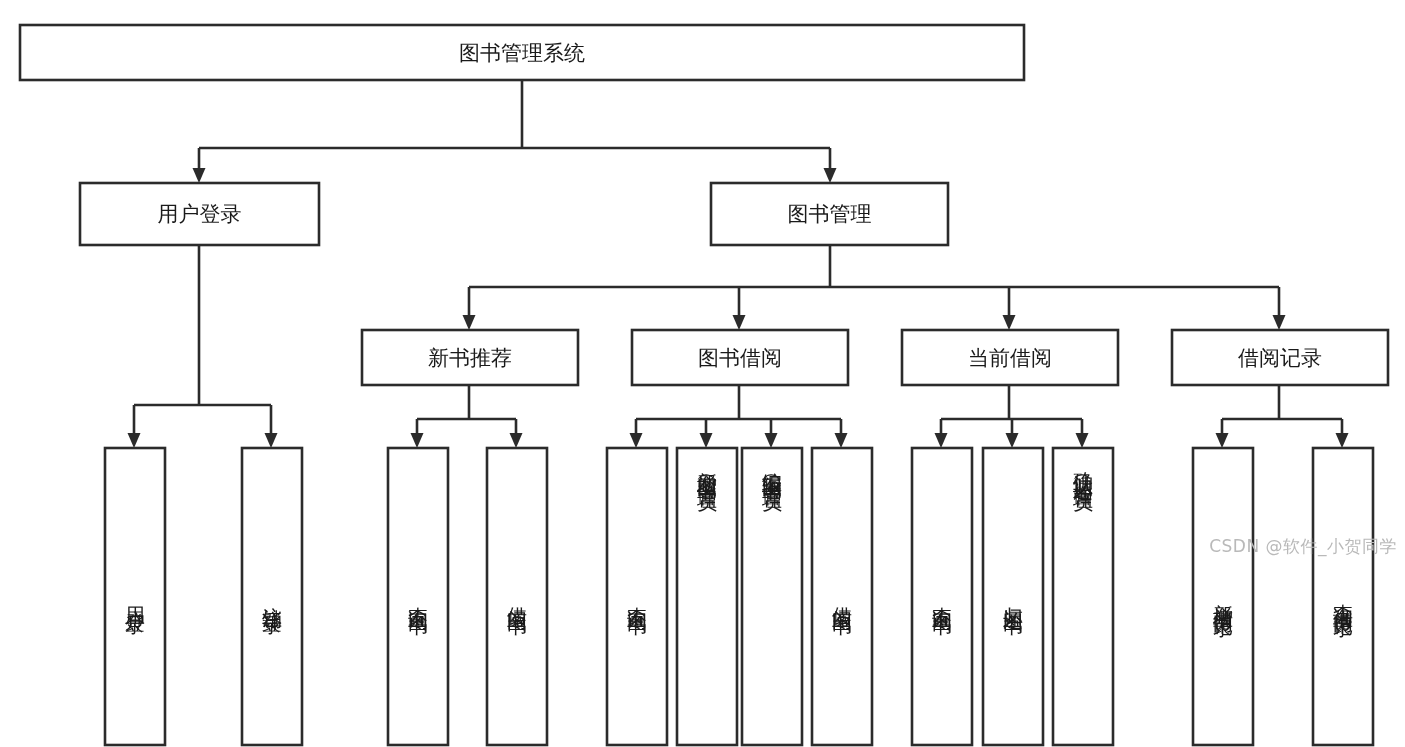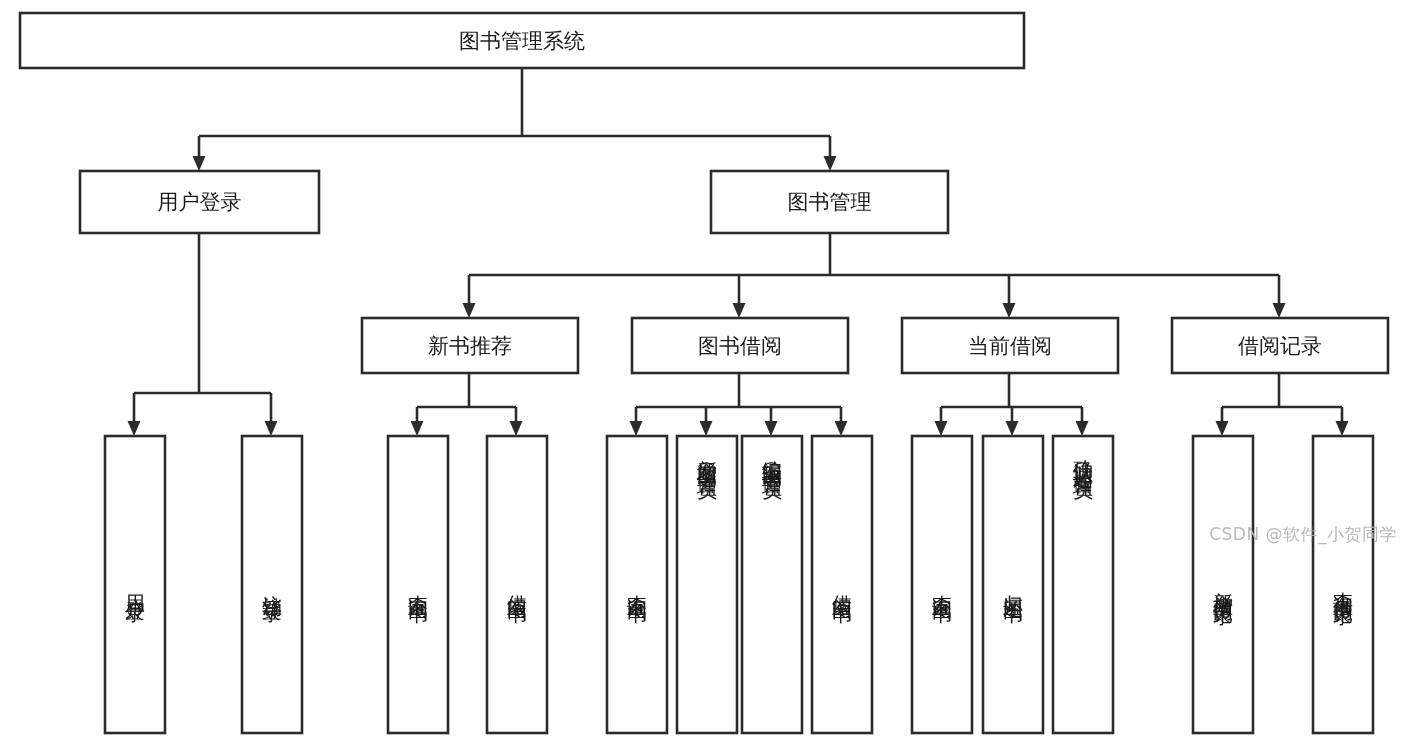--- a/index.html
+++ b/index.html
@@ -10,21 +10,21 @@
   body {
     width: 1405px;
     height: 747px;
     font-family: "DejaVu Sans", "Liberation Sans", sans-serif;
     overflow: hidden;
     position: relative;
   }
   #diagram-root {
     position: absolute;
     left: 0;
-    top: 0;
+    top: 12px;
     width: 1405px;
     height: 550px;
   }
   svg.diagram-canvas {
     display: block;
     width: 1405px;
     height: 747px;
   }
   .node-box {
     fill: #ffffff;

